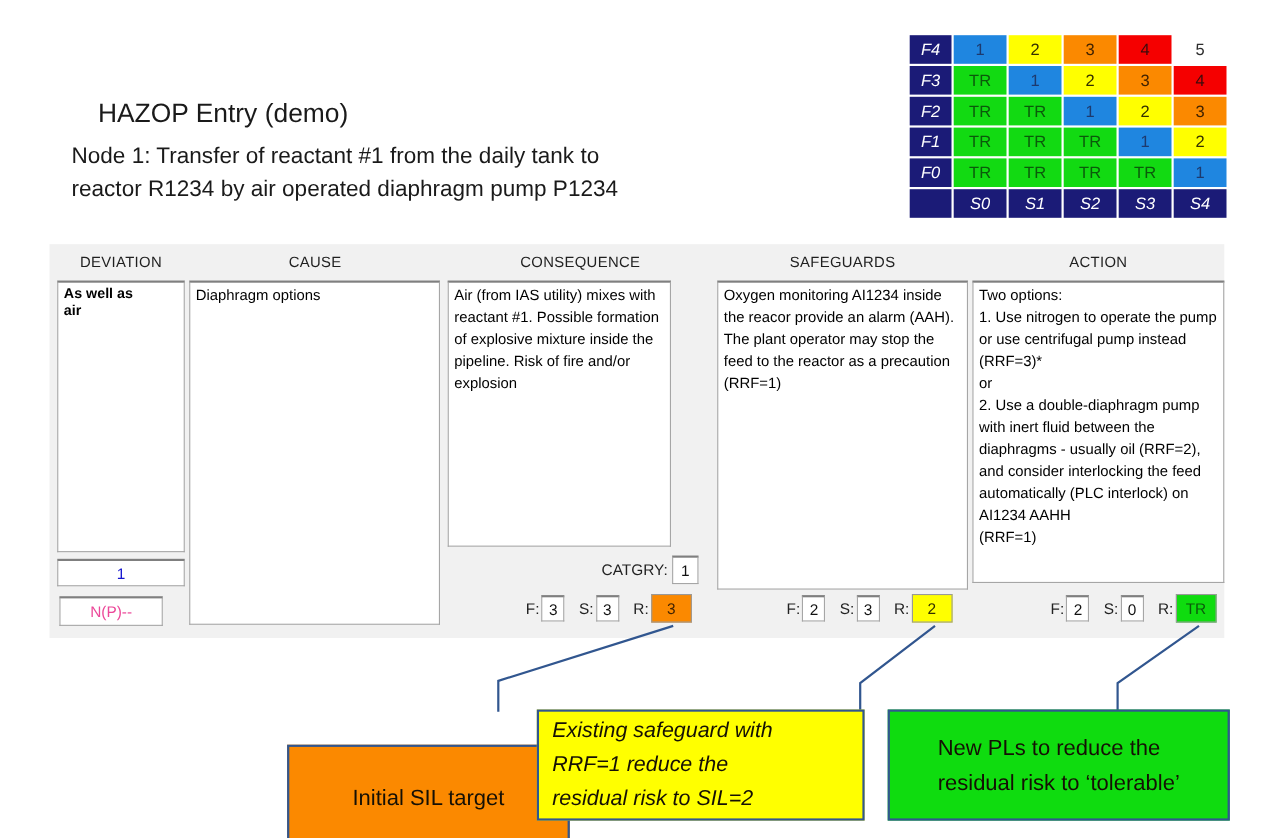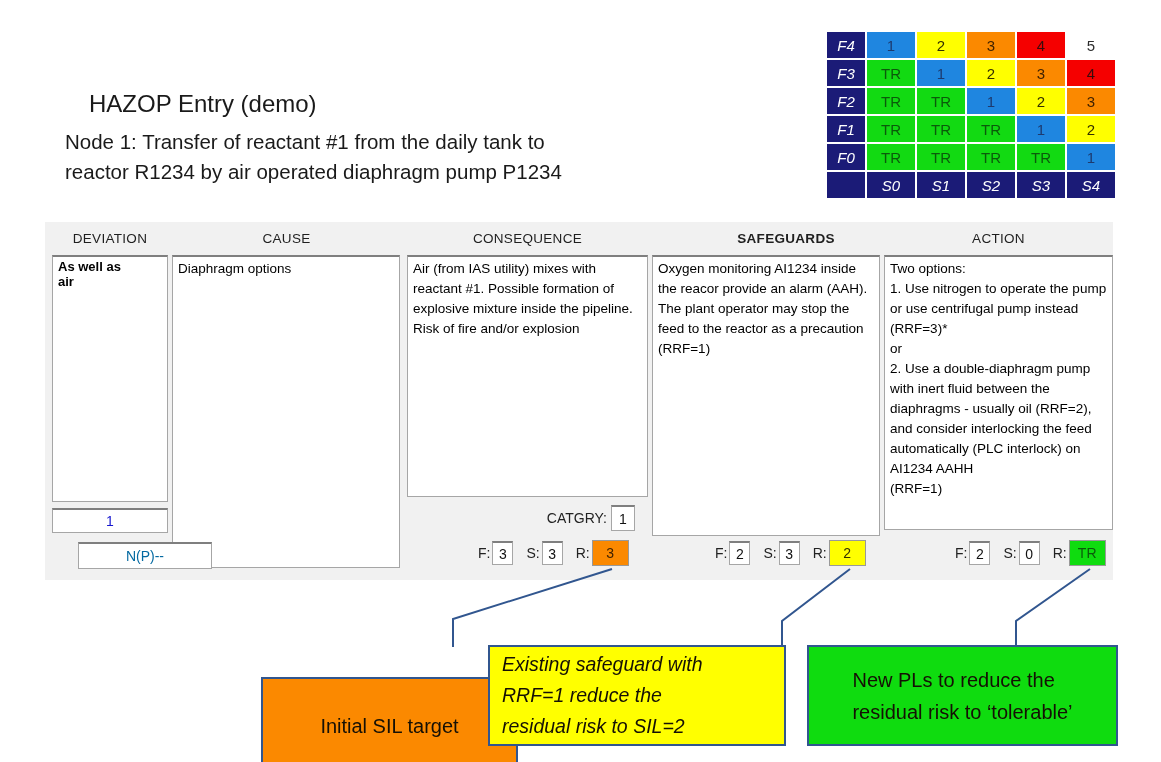--- a/index.html
+++ b/index.html
@@ -27,38 +27,38 @@
   .mx-white { background:#ffffff; color:#2e2e2e; }
 
   
   .hazop-panel { position:absolute; left:45px; top:222px; width:1068px; height:358px;
     background:#f1f1f1; }
   .col-header { position:absolute; top:9px; text-align:center; font-size:13.5px;
     letter-spacing:0.3px; color:#1f1f1f; }
   .hx-deviation   { left:5px;   width:120px; }
   .hx-cause       { left:127px; width:229px; }
   .hx-consequence { left:362px; width:241px; }
-  .hx-safeguards  { left:627px; width:228px;font-weight:bold; }
+  .hx-safeguards  { left:607px; width:228px; }
   .hx-action      { left:839px; width:229px; }
 
   .tbox { position:absolute; background:#ffffff; border:1px solid #a6a6a6;
     border-top:2px solid #7f7f7f; padding:2px 5px; font-size:13.5px; line-height:20px;
     color:#000000; white-space:pre-wrap; overflow:hidden; }
   .box-deviation   { left:7px;   top:33px; width:116px; height:247px;
     font-family:Liberation Sans, sans-serif; font-size:13px; font-weight:700; line-height:15px; }
   .box-cause       { left:127px; top:33px; width:228px; height:313px; }
-  .box-consequence { left:362px; top:33px; width:241px; height:242px; }
+  .box-consequence { left:362px; top:33px; width:203px; height:242px; }
   .box-safeguards  { left:607px; top:33px; width:228px; height:281px; }
   .box-action      { left:839px; top:33px; width:229px; height:275px; }
 
   .small-field { position:absolute; background:#ffffff; border:1px solid #a6a6a6;
     border-top:2px solid #7f7f7f; display:flex; align-items:center; justify-content:center;
     font-size:14px; }
   .field-rownum { left:7px; top:286px; width:116px; height:25px; color:#1515cf; }
-  .field-code   { left:9px; top:320px; width:134px; height:27px; color:#0369a1;margin-left:24px; }
+  .field-code   { left:9px; top:320px; width:94px; height:27px; color:#ec4899; }
 
   .catgry-label { position:absolute; left:430px; top:288px; width:132px;
     text-align:right; font-size:14px; color:#222222; }
   .field-catgry { left:566px; top:283px; width:24px; height:26px; color:#111111; }
 
   .fsr-group { position:absolute; top:318px; height:26px; display:flex;
     align-items:center; }
   .fsr-label { font-size:14px; color:#222222; margin-right:2px; }
   .fsr-field { width:21px; height:24px; background:#ffffff; border:1px solid #a6a6a6;
     border-top:2px solid #7f7f7f; display:flex; align-items:center; justify-content:center;

